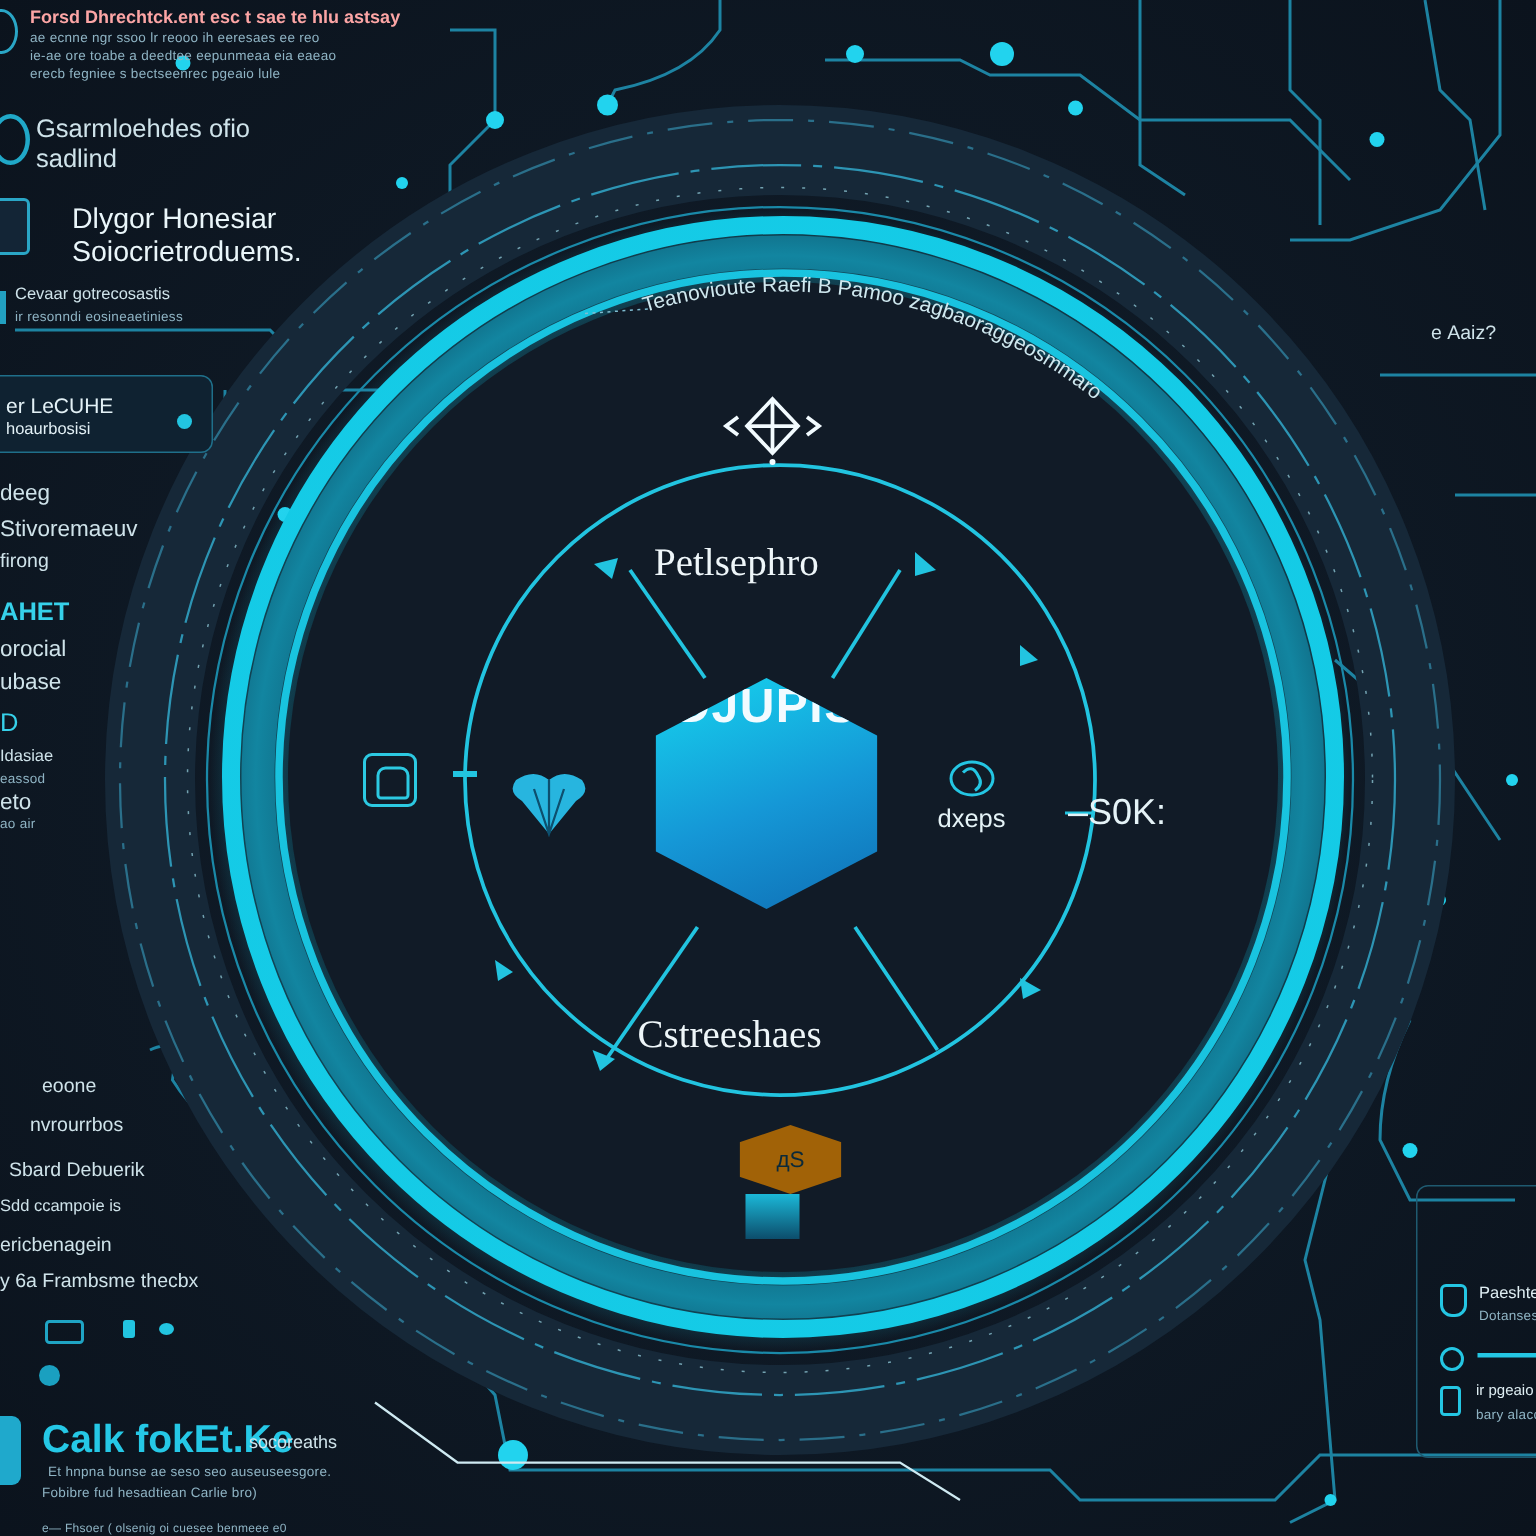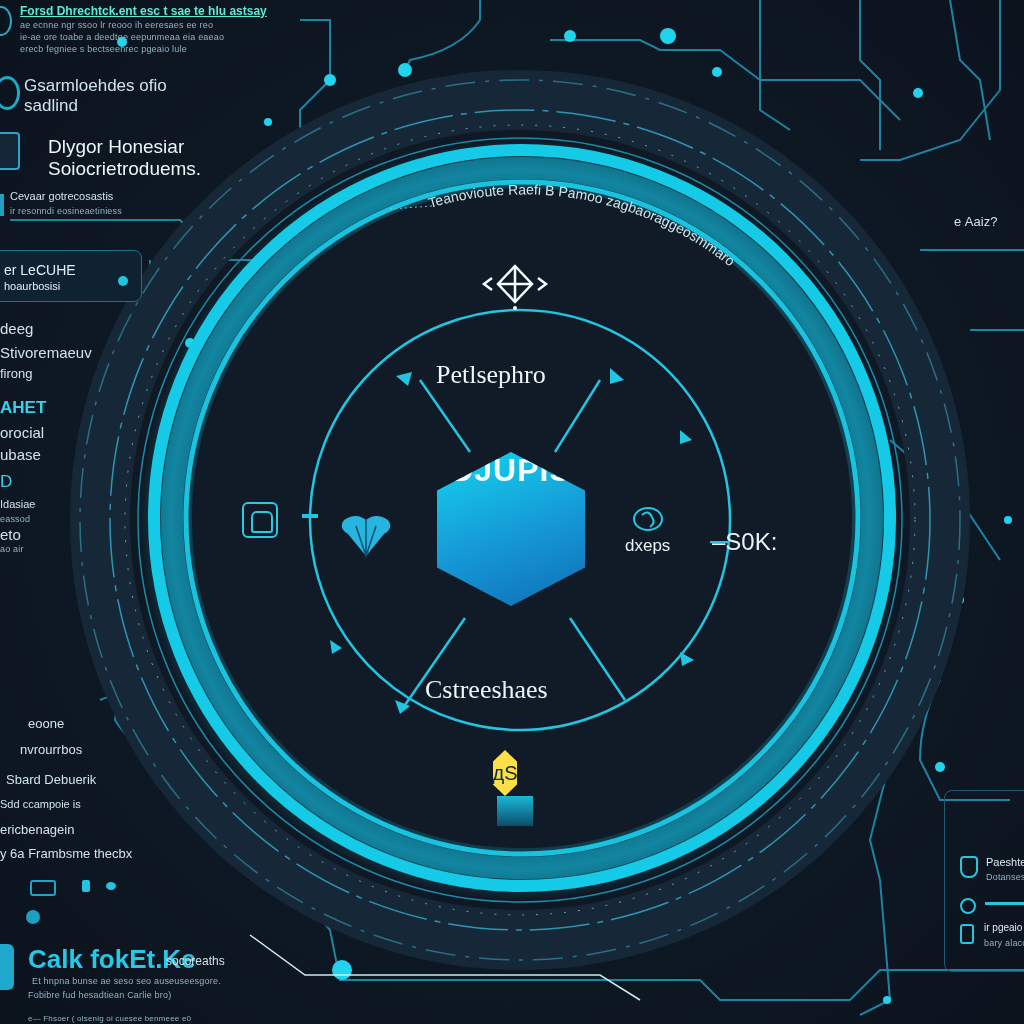--- a/index.html
+++ b/index.html
@@ -10,22 +10,22 @@
   .small{font-size:9px;color:#8fb4c4;letter-spacing:0.2px;}
   .mid{font-size:17px;color:#cfe3ea;}
   .head{font-size:19px;color:#eaf6fa;}
   .cyan{color:#36d1ea;text-align:center;}
   .panel{position:absolute;border:1px solid #1f5a70;border-radius:8px;}
   .icon-box{position:absolute;border:2px solid #2cc9e2;border-radius:6px;box-sizing:border-box;}
   .hex-center{position:absolute;left:437px;top:452px;width:148px;height:154px;
     clip-path:polygon(50% 0%,100% 25%,100% 75%,50% 100%,0% 75%,0% 25%);
     background:linear-gradient(160deg,#16d3ee 0%,#1597d6 55%,#0f6fb5 100%);display:flex;align-items:flex-start;justify-content:center;}
   .hex-center span{font-size:32px;font-weight:bold;color:#f2fbff;letter-spacing:1px;}
-  .hex-small{position:absolute;left:493px;top:750px;width:24px;height:46px;
-    clip-path:polygon(50% 0%,100% 25%,100% 75%,50% 100%,0% 75%,0% 25%);background:#fde047;display:flex;align-items:center;justify-content:center;font-size:20px;color:#0b2a3a;}
+  .hex-small{position:absolute;left:493px;top:750px;width:68px;height:46px;
+    clip-path:polygon(50% 0%,100% 25%,100% 75%,50% 100%,0% 75%,0% 25%);background:#a16207;display:flex;align-items:center;justify-content:center;font-size:15px;color:#0b2a3a;}
   .node-label{position:absolute;font-size:26px;color:#eef6f9;font-family:"Liberation Serif",serif;}
   .arc-text{font-size:14px;fill:#cfe8ef;font-family:"Liberation Sans",sans-serif;}
 </style>
 </head>
 <body>
 
 <div class="bg"></div>
 
 <svg class="layer" width="1024" height="1024" viewBox="0 0 1024 1024">
   <defs>
@@ -138,21 +138,21 @@
   <path d="M12 10 Q18 4 22 12 Q26 18 20 22" stroke="#24c6e3" stroke-width="2" fill="none"></path>
 </svg>
 <div class="icon-box" style="left:242px;top:502px;width:36px;height:36px;">
   <div style="position:absolute;left:7px;top:7px;width:18px;height:18px;border:2px solid #2cc9e2;border-radius:6px 6px 3px 3px;"></div>
 </div>
 <div class="hex-small">
     <span>дS</span>
   </div>
 <div style="position:absolute;left:497px;top:796px;width:36px;height:30px;background:linear-gradient(#1bb8d8,#0c4d6b);"></div>
 
-<div class="txt" style="left:20px;top:4px;font-size:12px;color:#5eead4;font-weight:bold;text-decoration:underline;">Forsd Dhrechtck.ent esc t sae te hlu astsay</div>
+<div class="txt" style="left:20px;top:4px;font-size:12px;color:#fca5a5;font-weight:bold;">Forsd Dhrechtck.ent esc t sae te hlu astsay</div>
 <div class="txt small" style="left:20px;top:20px;">ae ecnne ngr ssoo lr reooo ih eeresaes ee reo</div>
 <div class="txt small" style="left:20px;top:32px;">ie-ae ore toabe a deedtee eepunmeaa eia eaeao</div>
 <div class="txt small" style="left:20px;top:44px;">erecb fegniee s bectseenrec pgeaio lule</div>
 <div style="position:absolute;left:-10px;top:6px;width:18px;height:26px;border:2px solid #2aa6c6;border-radius:50%;"></div>
 
 <div style="position:absolute;left:-6px;top:76px;width:20px;height:28px;border:3px solid #20a8c8;border-radius:50%;"></div>
 <div class="txt mid" style="left:24px;top:76px;width:150px;white-space:normal;line-height:20px;">Gsarmloehdes ofio sadlind</div>
 
 <div style="position:absolute;left:-4px;top:132px;width:20px;height:34px;background:#132536;border:2px solid #2aa6c6;border-radius:4px;"></div>
 <div class="txt head" style="left:48px;top:136px;width:140px;white-space:normal;line-height:22px;">Dlygor Honesiar Soiocrietroduems.</div>

